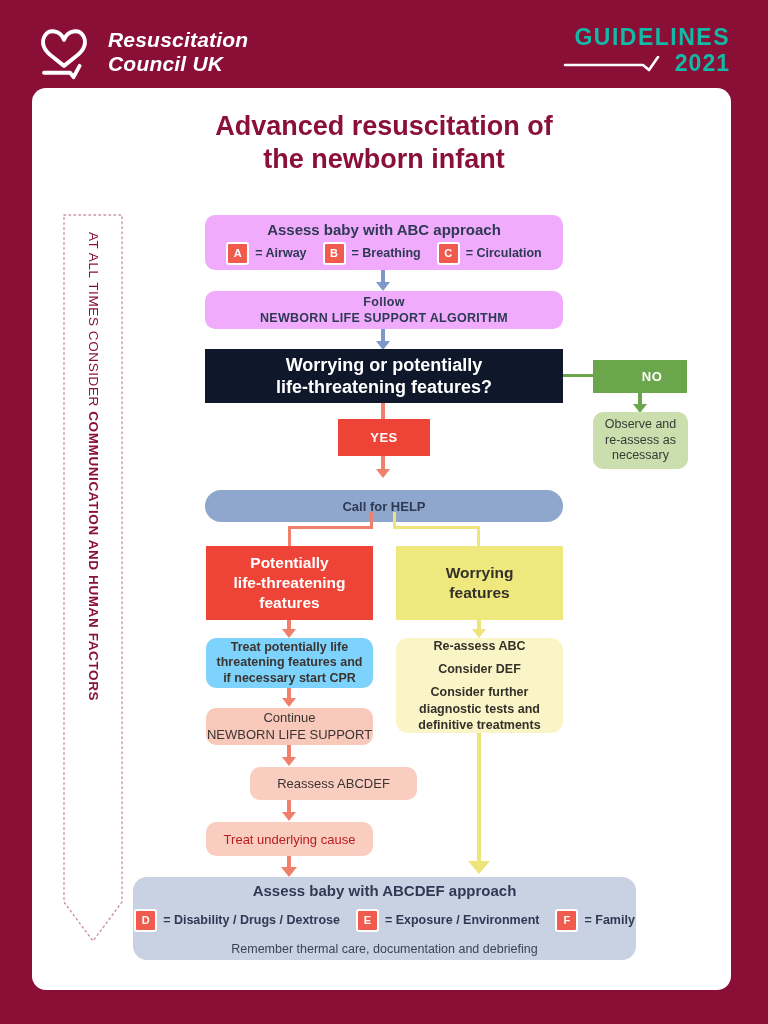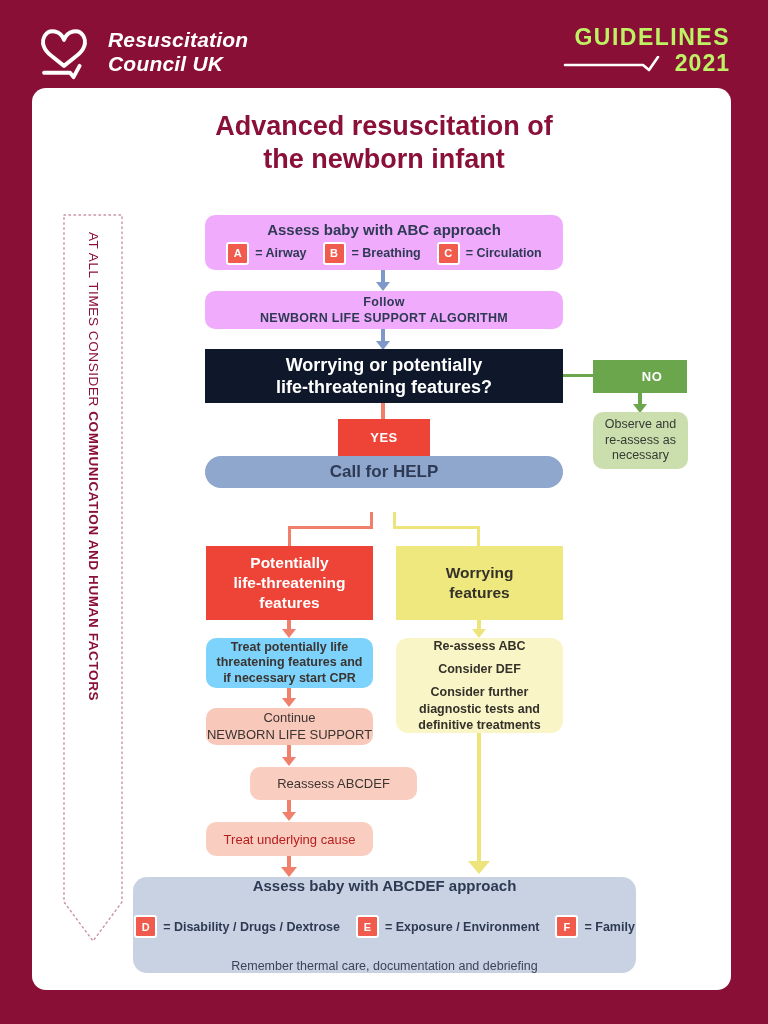--- a/index.html
+++ b/index.html
@@ -8,21 +8,21 @@
     width:768px;height:1024px;
     background:#890F37;
     font-family:"Liberation Sans", sans-serif;
     overflow:hidden;
   }
   .abs{position:absolute;}
   .pre{white-space:pre-line;}
   
   #logo{left:38px;top:24px;display:flex;align-items:center;gap:18px;font-style:italic;}
   #logo-text{color:#fff;font-weight:bold;font-size:21px;line-height:1.15;letter-spacing:.2px;}
-  #guidelines{right:38px;top:26px;text-align:right;color:#bef264;}
+  #guidelines{right:38px;top:26px;text-align:right;color:#14b8a6;}
   #guidelines .g1{font-weight:bold;font-size:23px;letter-spacing:1.5px;line-height:1;}
   #guidelines .g2{display:flex;align-items:center;justify-content:flex-end;gap:12px;margin-top:3px;}
   #guidelines .g2 .year{font-weight:bold;font-size:23px;letter-spacing:1px;line-height:1;}
   
   #card{left:32px;top:88px;width:699px;height:902px;background:#fff;border-radius:14px;}
   #title{left:120px;top:110px;width:528px;text-align:center;color:#8A1038;font-weight:bold;font-size:27px;line-height:1.22;}
   
   #side-shape{left:63px;top:214px;}
   #side-text-wrap{left:63px;top:214px;width:60px;height:700px;display:flex;justify-content:center;}
   #side-text{writing-mode:vertical-rl;font-size:13.5px;letter-spacing:.6px;color:#8A1038;padding-top:18px;}
@@ -114,21 +114,21 @@
   <div class="ah" style="left:633px;top:404px;border-top:9px solid #6CA64C;"></div>
   <div class="abs box pre" style="left:593px;top:412px;width:95px;height:57px;background:#CBDFAE;border-radius:10px;color:#343B33;font-size:12.5px;line-height:1.25;">Observe and
 re-assess as
 necessary</div>
 
   <div class="stem" style="left:381px;top:403px;width:4px;height:16px;background:#F0806B;"></div>
   <div class="abs box" style="left:338px;top:419px;width:92px;height:37px;background:#EE4337;color:#fff;font-weight:bold;font-size:13px;letter-spacing:.5px;">YES</div>
   <div class="stem" style="left:381px;top:456px;width:4px;height:13px;background:#F0806B;"></div>
   <div class="ah" style="left:376px;top:469px;border-top:9px solid #F0806B;"></div>
 
-  <div class="abs box" style="left:205px;top:456px;width:358px;height:32px;background:#8FA6CD;border-radius:16px;color:#2E3A54;font-weight:bold;font-size:17px;">Call for HELP</div>
+  <div class="abs box" style="left:205px;top:490px;width:358px;height:32px;background:#8FA6CD;border-radius:16px;color:#2E3A54;font-weight:bold;font-size:13px;">Call for HELP</div>
 
   <div class="stem" style="left:370px;top:512px;width:3px;height:17px;background:#F0806B;"></div>
   <div class="stem" style="left:288px;top:526px;width:85px;height:3px;background:#F0806B;"></div>
   <div class="stem" style="left:288px;top:526px;width:3px;height:20px;background:#F0806B;"></div>
 
   <div class="stem" style="left:393px;top:512px;width:3px;height:17px;background:#EDE47B;"></div>
   <div class="stem" style="left:393px;top:526px;width:87px;height:3px;background:#EDE47B;"></div>
   <div class="stem" style="left:477px;top:526px;width:3px;height:20px;background:#EDE47B;"></div>
 
   <div class="abs box pre" style="left:206px;top:546px;width:167px;height:74px;background:#EE4337;color:#fff;font-weight:bold;font-size:15.5px;line-height:1.3;">Potentially
@@ -165,21 +165,21 @@
     <div>Re-assess ABC</div>
     <div>Consider DEF</div>
     <div class="pre">Consider further
 diagnostic tests and
 definitive treatments</div>
   </div>
 
   <div class="stem" style="left:477px;top:733px;width:4px;height:128px;background:#EDE47B;"></div>
   <div class="ah" style="left:468px;top:861px;border-left:11px solid transparent;border-right:11px solid transparent;border-top:13px solid #EDE47B;"></div>
 
-  <div class="abs box" style="left:133px;top:877px;width:503px;height:96px;background:#C9D2E3;border-radius:14px;color:#2E3A54;gap:21px;">
+  <div class="abs box" style="left:133px;top:877px;width:503px;height:83px;background:#C9D2E3;border-radius:14px;color:#2E3A54;gap:10px;">
     <div style="font-weight:bold;font-size:15px;">Assess baby with ABCDEF approach</div>
     <div class="chiprow" style="margin-top:0;">
       <span class="chipitem">
         <span class="chip">D</span>
         <span class="chiplabel">= Disability / Drugs / Dextrose</span>
       </span>
       <span class="chipitem">
         <span class="chip">E</span>
         <span class="chiplabel">= Exposure / Environment</span>
       </span>

